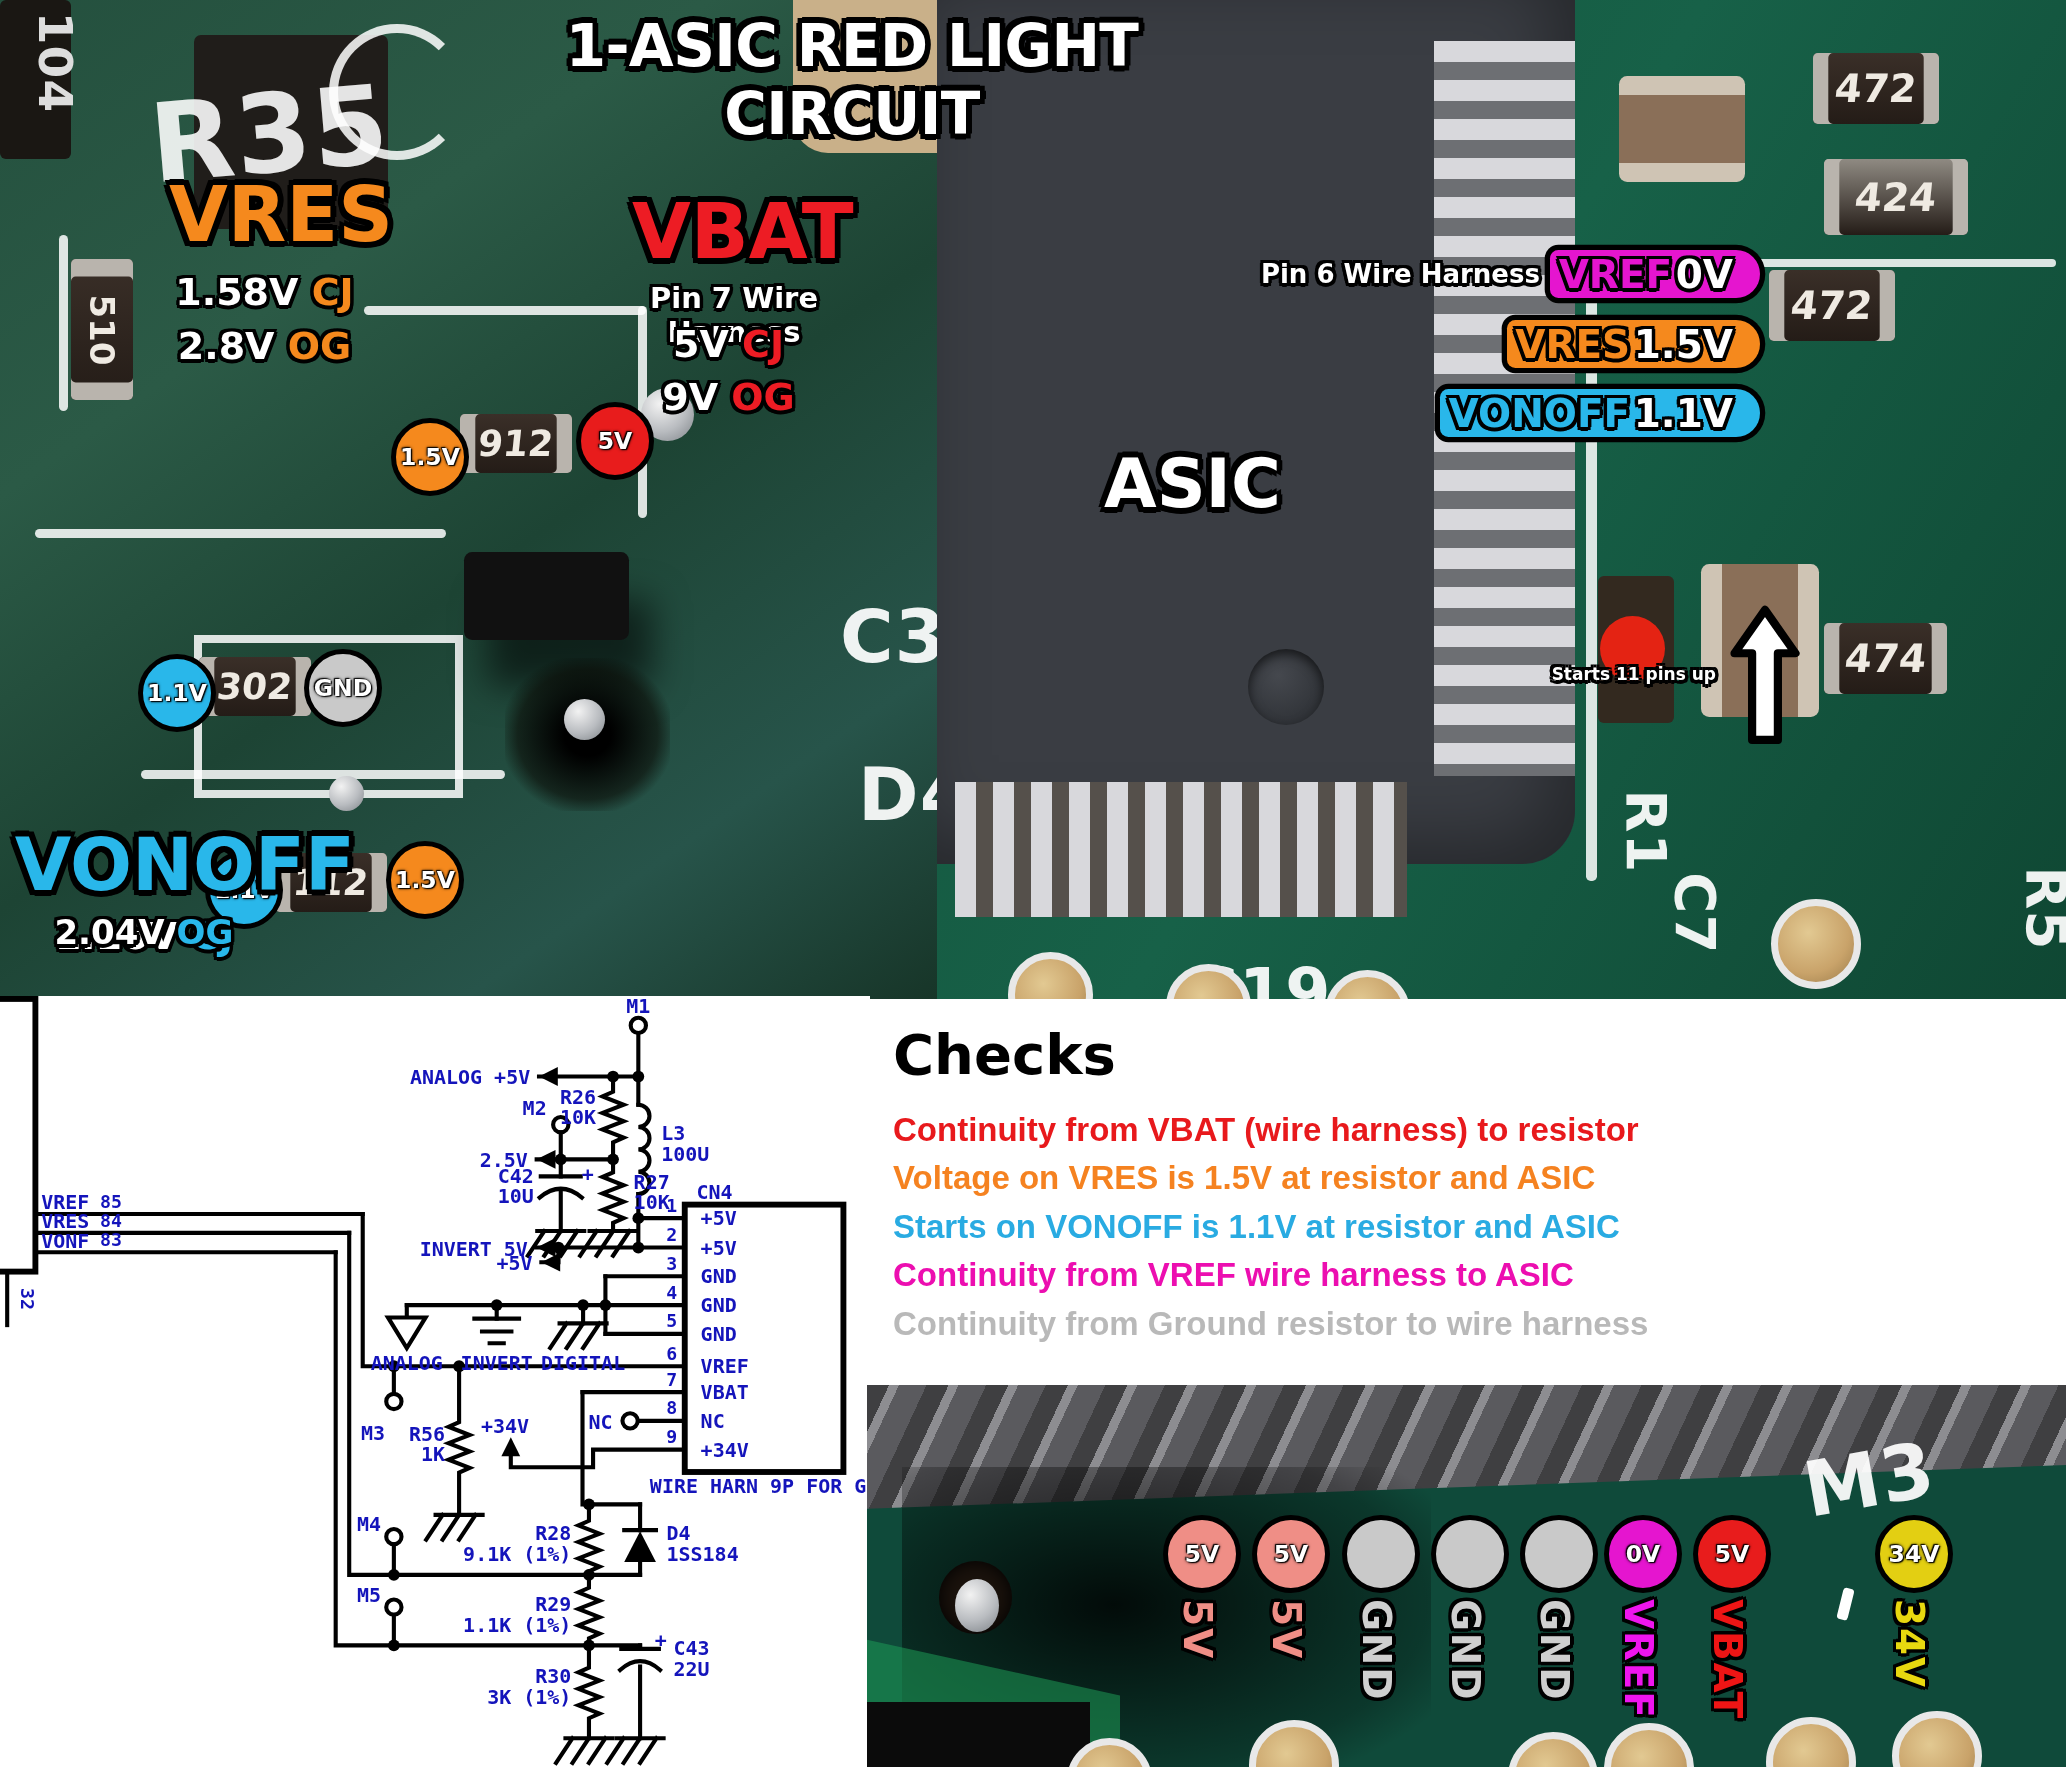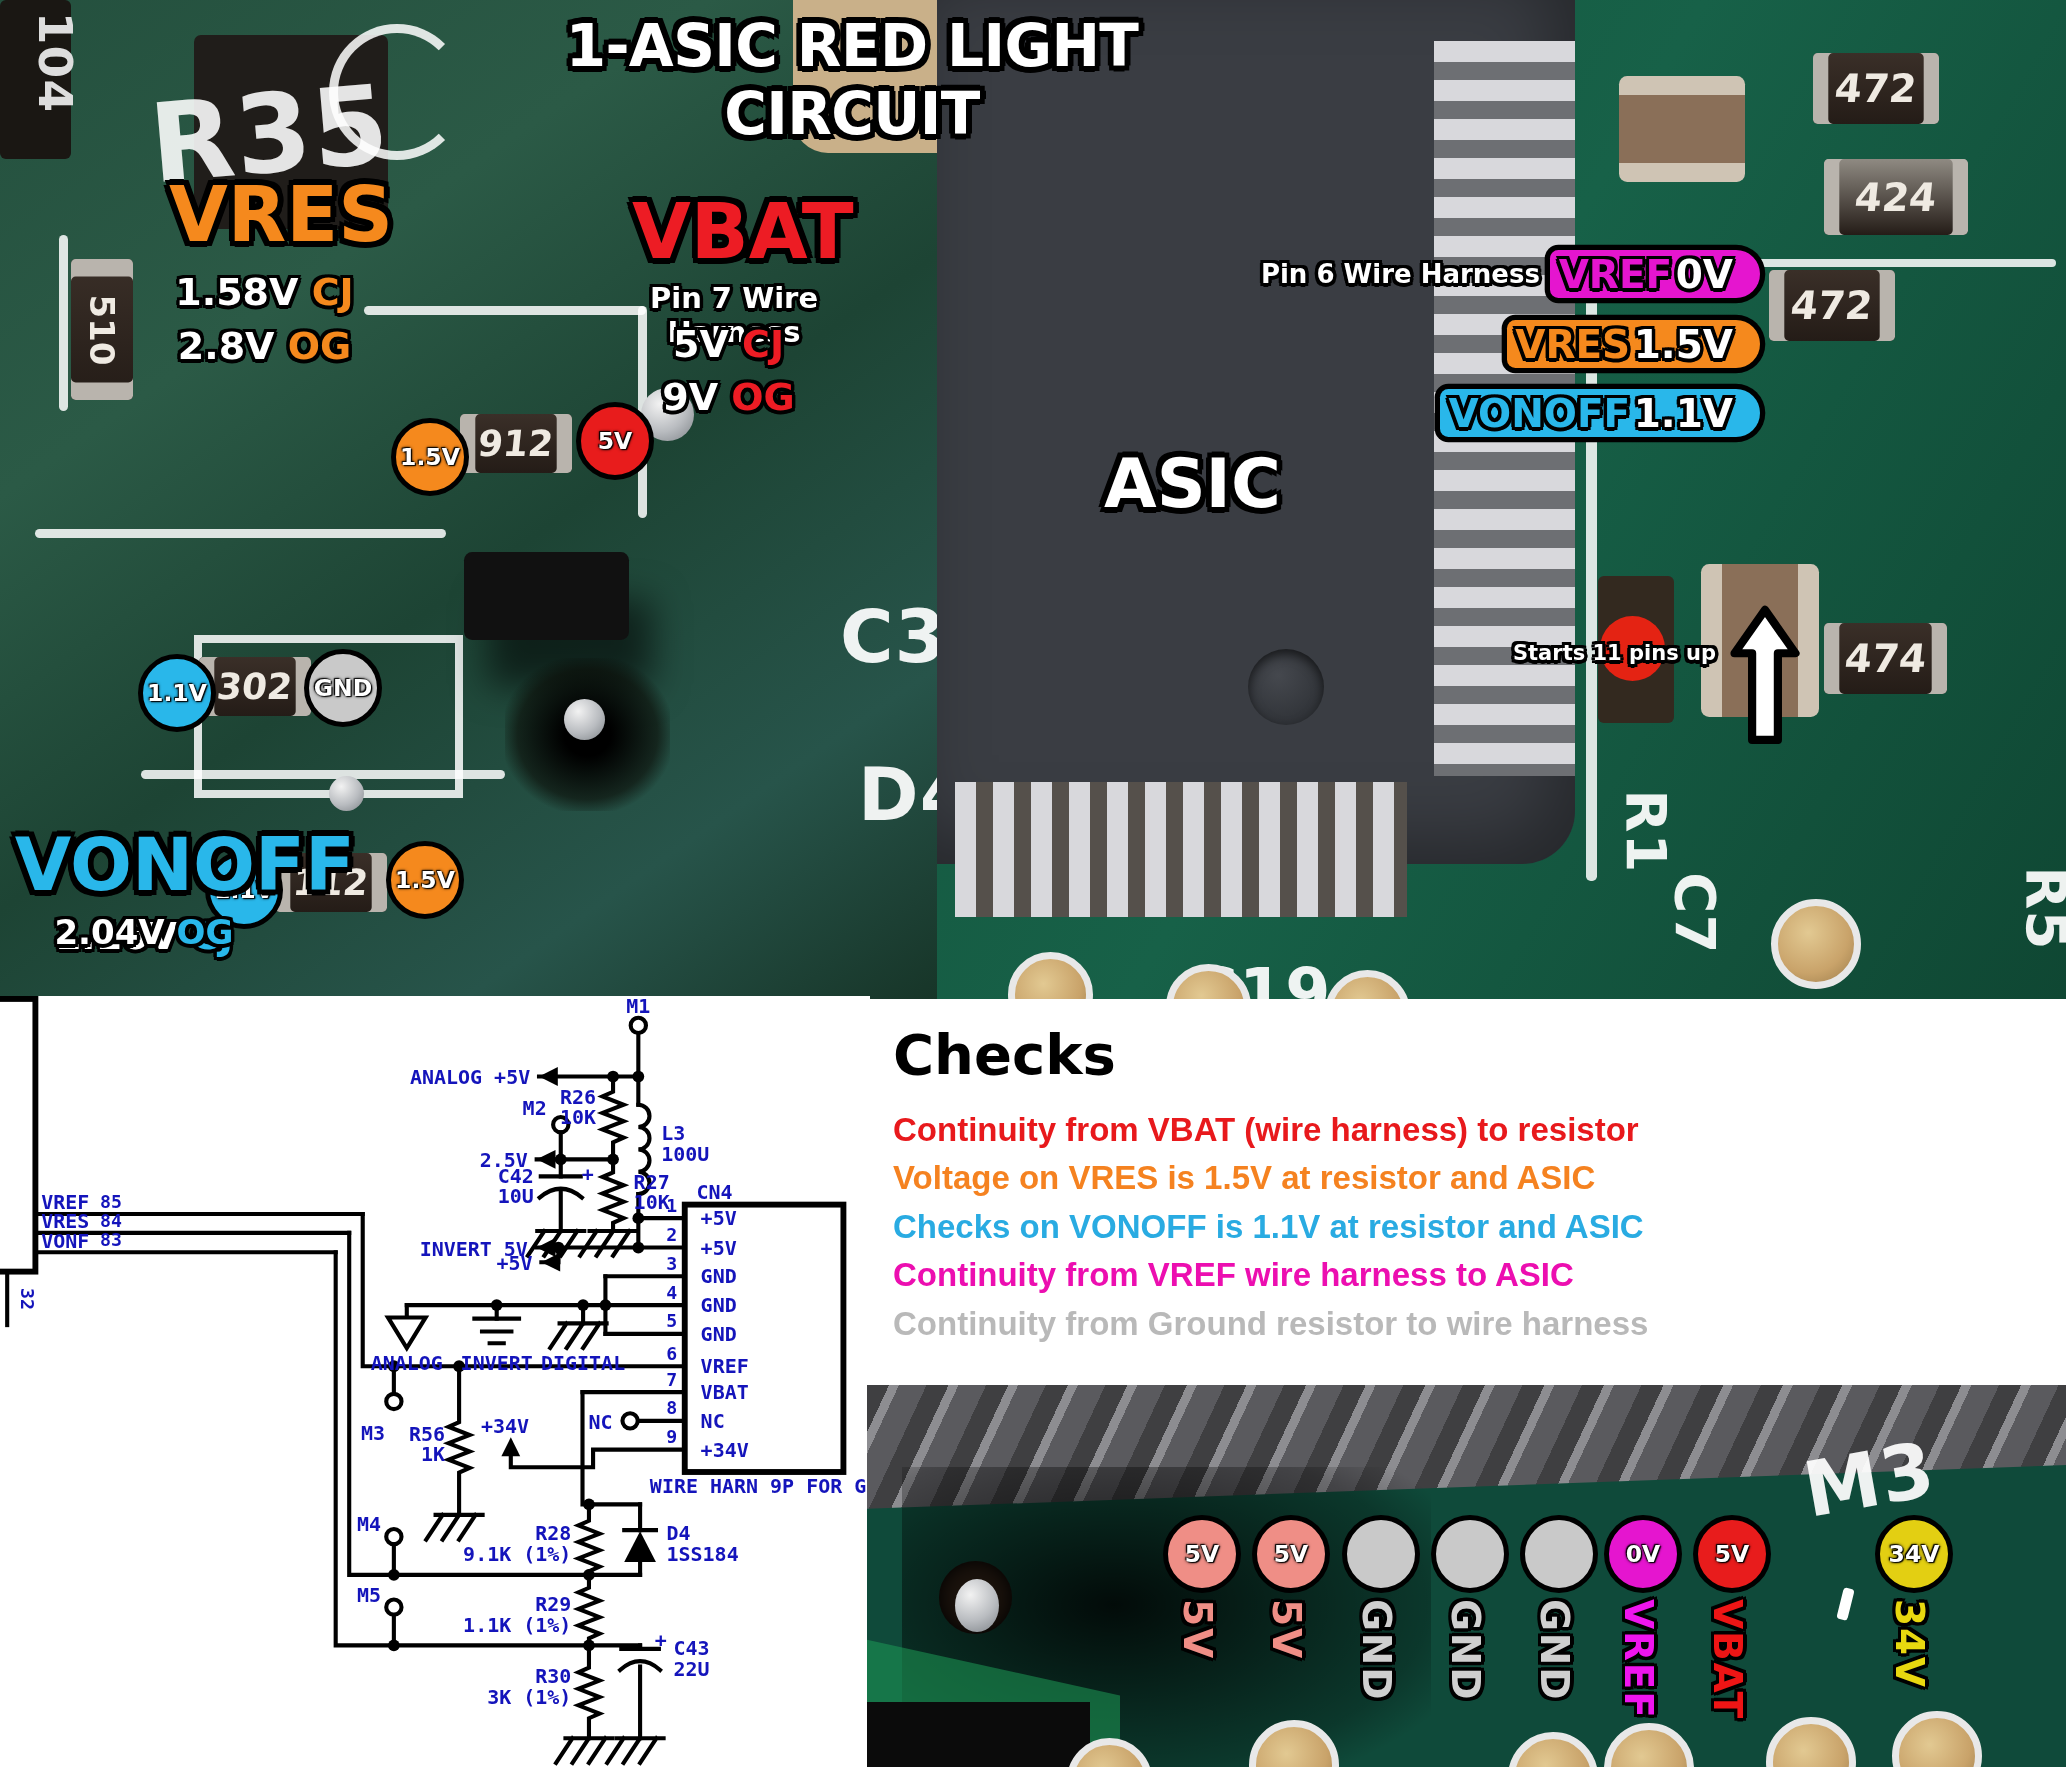--- a/index.html
+++ b/index.html
@@ -188,21 +188,21 @@
     <div class="goldpad" style="left:834px;top:899px;width:76px;height:76px;"></div>
     <div class="goldpad" style="left:71px;top:952px;width:71px;height:71px;"></div>
     <div class="goldpad" style="left:229px;top:964px;width:71px;height:71px;"></div>
     <div class="goldpad" style="left:388px;top:970px;width:71px;height:71px;"></div>
 
     <div class="big-label ol c-white" style="left:167px;top:444px;font-size:68px;">ASIC</div>
 
     <svg class="abs" style="left:787px;top:599px;" width="82" height="153" viewBox="0 0 140 260">
       <path d="M70 18 L122 92 L92 92 L92 240 L48 240 L48 92 L18 92 Z" fill="#fff" stroke="#000" stroke-width="14" stroke-linejoin="round"></path>
     </svg>
-    <div class="abs ol-sm" style="right:350px;top:641px;font-size:21px;font-weight:800;color:#fff;">Starts 11 pins up</div>
+    <div class="abs ol-sm" style="right:350px;top:664px;font-size:17px;font-weight:800;color:#fff;">Starts 11 pins up</div>
   </div>
 
   <div class="pillrow" style="top:250px;">
     <span class="prefix ol-sm">Pin 6 Wire Harness</span>
     <div class="pill pill-magenta">
       <span class="nm ol-sm">VREF</span>
       <span class="vl ol-sm">0V</span>
     </div>
   </div>
   <div class="pillrow" style="top:320px;">
@@ -391,21 +391,21 @@
       <text class="sv-txt" x="1146" y="2852" text-anchor="start">22U</text>
       <text class="sv-txt" x="972" y="2864" text-anchor="end">R30</text>
       <text class="sv-txt" x="972" y="2900" text-anchor="end">3K (1%)</text>
     </g>
   </svg>
 
   <div id="checks">
     <h1>Checks</h1>
     <div class="chk chk-red" style="margin-top:23.5px;">Continuity from VBAT (wire harness) to resistor</div>
     <div class="chk chk-orange">Voltage on VRES is 1.5V at resistor and ASIC</div>
-    <div class="chk chk-cyan">Checks on VONOFF is 1.1V at resistor and ASIC</div>
+    <div class="chk chk-cyan">Starts on VONOFF is 1.1V at resistor and ASIC</div>
     <div class="chk chk-magenta">Continuity from VREF wire harness to ASIC</div>
     <div class="chk chk-gray">Continuity from Ground resistor to wire harness</div>
   </div>
 
   <div id="photo-br" class="photo">
 
     <div class="abs" style="left:0;top:0;width:1199px;height:129px;
          background:repeating-linear-gradient(115deg,#3f3f41 0 20px,#8d8d91 20px 29px,#5a5a5e 29px 54px);
          clip-path:polygon(0 0,100% 0,100% 62%,0 96%);"></div>
 

